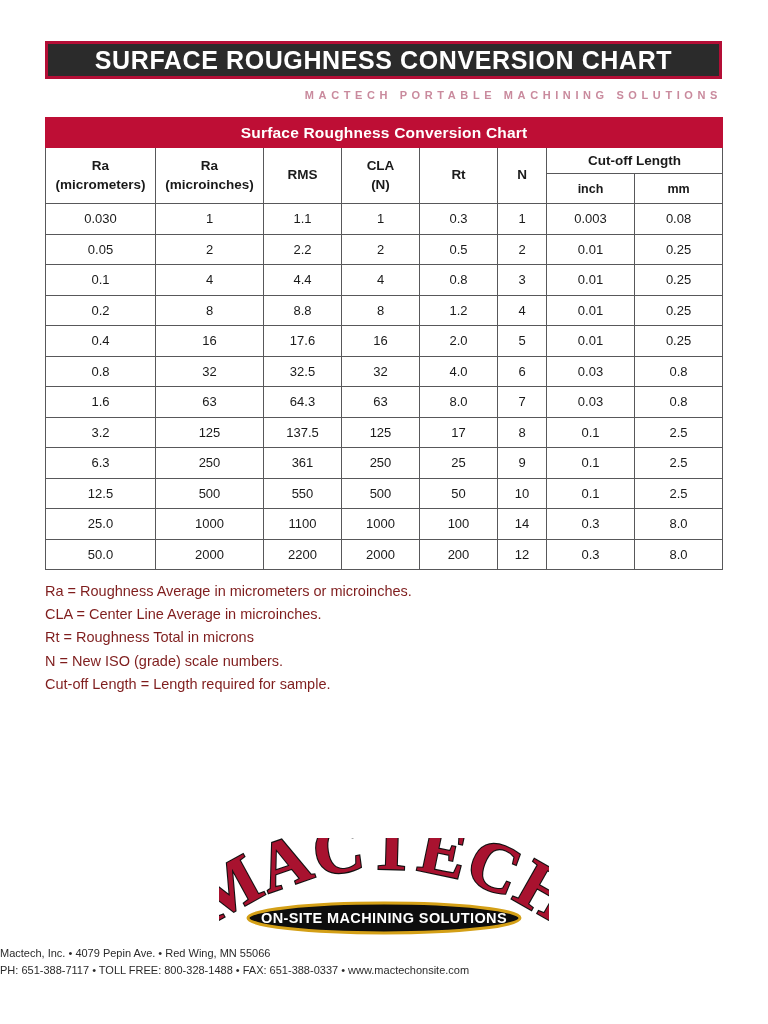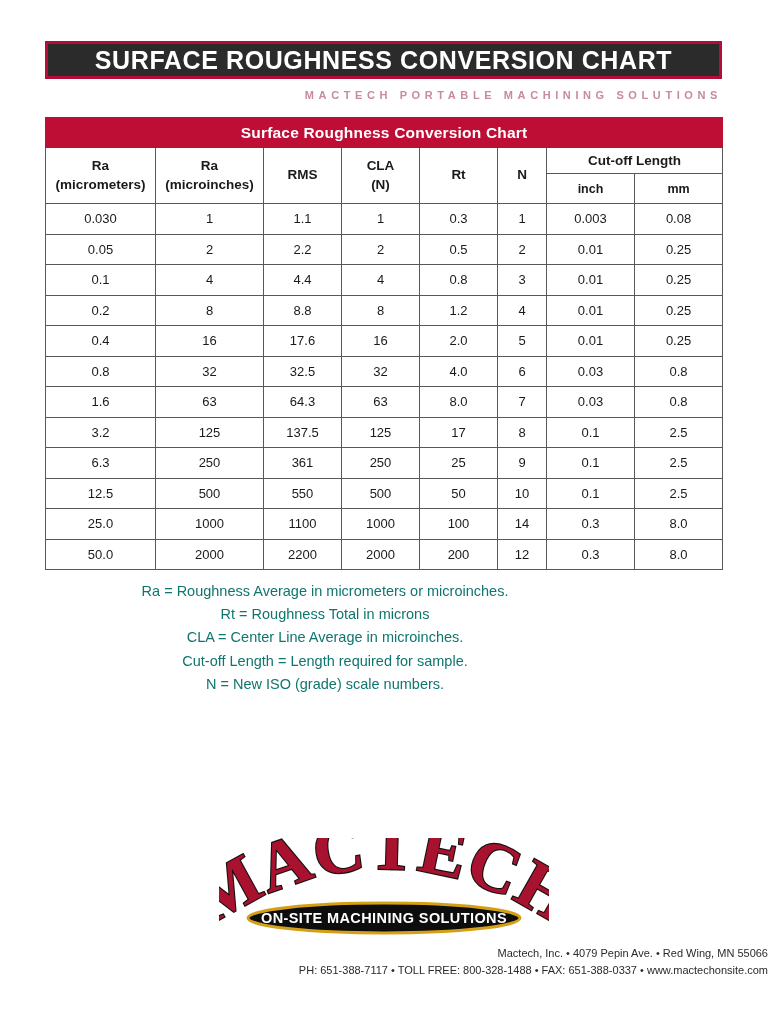--- a/index.html
+++ b/index.html
@@ -123,24 +123,23 @@
 
   
   .legend {
     position: absolute;
     left: 45px;
     top: 580px;
     width: 560px;
   }
   .legend-line {
     font-size: 14.5px;
-    color: #0f766e;
+    color: #7f1d1d;
     line-height: 23.2px;
     white-space: nowrap;
-    text-align: center;
   }
 
   
   .logo-block {
     position: absolute;
     left: 0;
     top: 838px;
     width: 768px;
     height: 100px;
   }
@@ -148,21 +147,21 @@
     display: block;
     margin: 0 auto;
   }
 
   
   .footer {
     position: absolute;
     left: 0;
     top: 945px;
     width: 768px;
-    text-align: right;
+    text-align: left;
   }
   .footer-line {
     font-size: 11px;
     color: #2a2a2a;
     line-height: 17px;
     white-space: nowrap;
   }
 </style>
 </head>
 <body>
@@ -340,24 +339,24 @@
             <td>12</td>
             <td>0.3</td>
             <td>8.0</td>
           </tr>
         </tbody>
     </table>
   </div>
 
   <div class="legend">
     <div class="legend-line">Ra = Roughness Average in micrometers or microinches.</div>
+    <div class="legend-line">CLA = Center Line Average in microinches.</div>
     <div class="legend-line">Rt = Roughness Total in microns</div>
-    <div class="legend-line">CLA = Center Line Average in microinches.</div>
+    <div class="legend-line">N = New ISO (grade) scale numbers.</div>
     <div class="legend-line">Cut-off Length = Length required for sample.</div>
-    <div class="legend-line">N = New ISO (grade) scale numbers.</div>
   </div>
 
   <div class="logo-block">
     <svg class="logo-svg" width="330" height="100" viewBox="0 0 330 100">
       <defs>
         <path id="arcpath" d="M 14,74 Q 165,-12 316,74" fill="none"></path>
       </defs>
       <text font-family="'Liberation Serif', serif" font-size="70" font-weight="bold" fill="#a8122f" stroke="#111111" stroke-width="2.2" letter-spacing="1" paint-order="stroke">
         <textPath href="#arcpath" startOffset="50%" text-anchor="middle">
           <tspan id="logo-word" dy="0">MACTECH</tspan>

